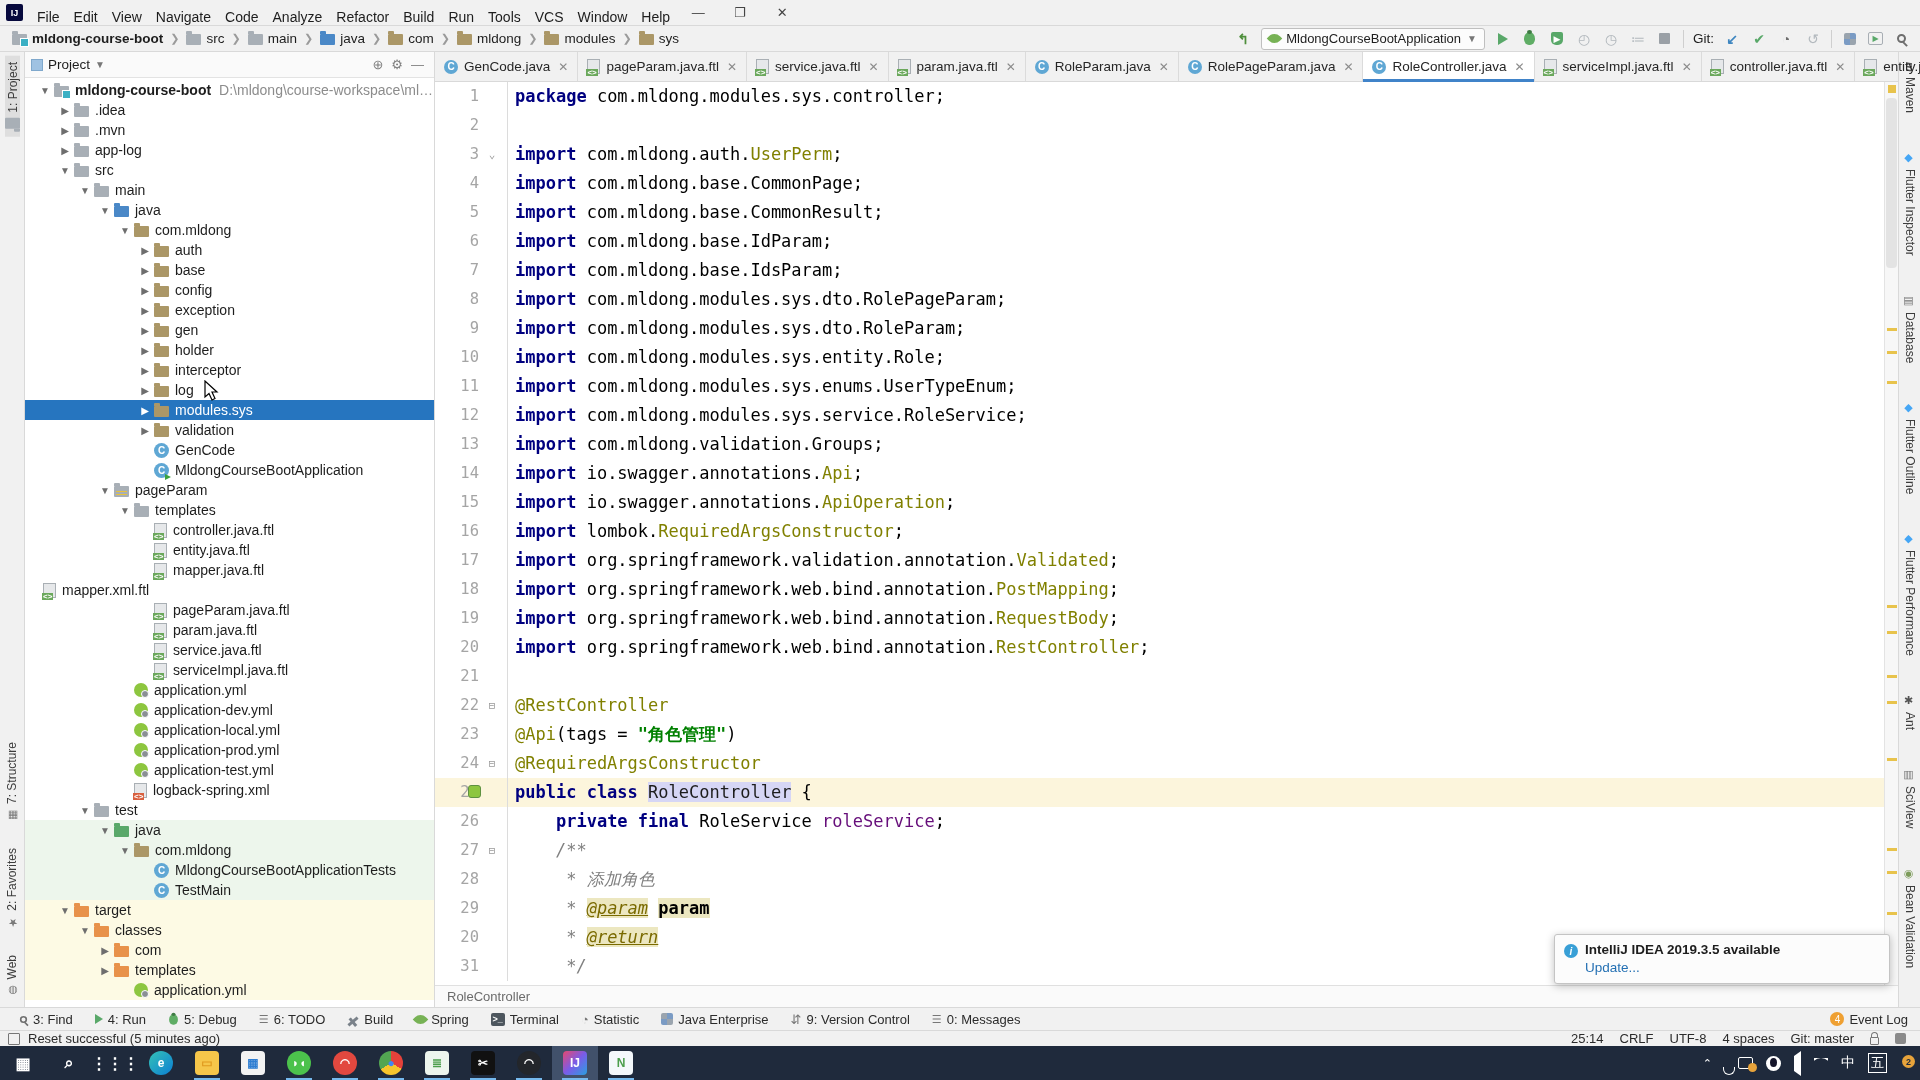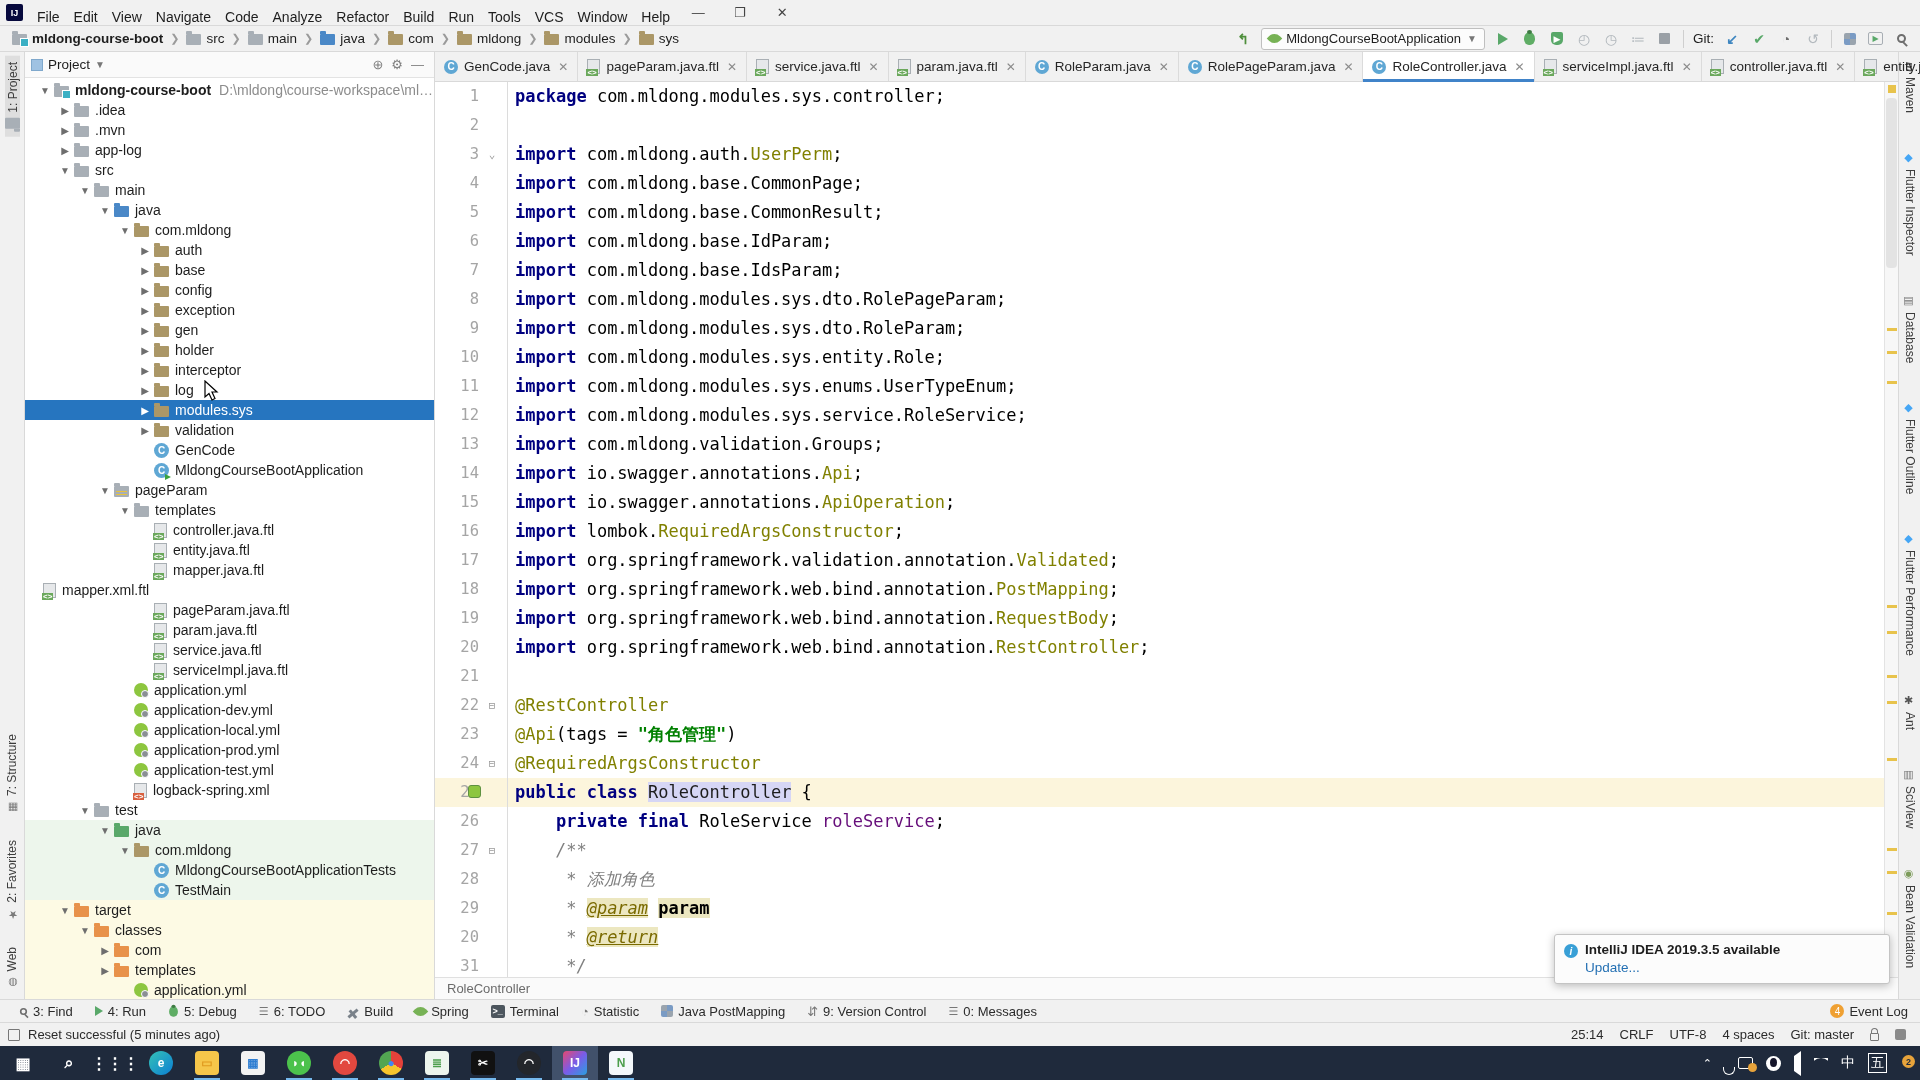--- a/index.html
+++ b/index.html
@@ -106,21 +106,21 @@
 
   .ed-crumb { height:22px; flex:none; border-top:1px solid #E0E0E0; display:flex; align-items:center; padding-left:12px; font-size:13px; color:#6b6b6b; background:#FAFAFA; }
 
   
   .toolwin-bar { height:23px; flex:none; background:#F1F1F1; border-top:1px solid #D9D9D9; display:flex; align-items:center; font-size:13px; color:#2b2b2b; padding:0 8px; }
   .tw-item { display:flex; align-items:center; gap:5px; padding:0 11px; height:100%; }
   .tw-right { margin-left:auto; display:flex; align-items:center; gap:5px; padding-right:4px; }
   .badge { min-width:14px; height:14px; border-radius:7px; background:#EFA032; color:#fff; font-size:10px; display:flex; align-items:center; justify-content:center; padding:0 3px; }
 
   
-  .statusbar { height:24px; flex:none; background:#F1F1F1; border-top:1px solid #D9D9D9; display:flex; align-items:center; font-size:13px; color:#2b2b2b; padding:0 8px; }
+  .statusbar { height:16px; flex:none; background:#F1F1F1; border-top:1px solid #D9D9D9; display:flex; align-items:center; font-size:13px; color:#2b2b2b; padding:0 8px; }
   .sb-left { display:flex; align-items:center; gap:8px; flex:1; }
   .sb-winico { width:12px; height:12px; border:1px solid #777; border-radius:1px; }
   .sb-right { display:flex; align-items:center; gap:16px; padding-right:6px; }
   .lockico { width:9px; height:8px; border:1.5px solid #777; border-radius:1px; position:relative; margin-top:4px; }
   .lockico::before { content:""; position:absolute; top:-6px; left:0px; width:5px; height:5px; border:1.5px solid #777; border-bottom:none; border-radius:4px 4px 0 0; }
   .trayman { width:11px; height:11px; background:#8a8a8a; border-radius:2px; }
 
   
   .taskbar { height:34px; flex:none; background:#1F2A3C; display:flex; align-items:center; color:#fff; }
   .tb-left { display:flex; align-items:center; height:100%; }
@@ -715,21 +715,21 @@
         <div class="tw-item">
           <span class="g-term">&gt;_</span>
           <span>Terminal</span>
         </div>
         <div class="tw-item">
           <span style="color: rgb(119, 119, 119);">◔</span>
           <span>Statistic</span>
         </div>
         <div class="tw-item">
           <span class="g-grid4"></span>
-          <span>Java PostMapping</span>
+          <span>Java Enterprise</span>
         </div>
         <div class="tw-item">
           <span style="color: rgb(119, 119, 119);">⇵</span>
           <span>9: Version Control</span>
         </div>
         <div class="tw-item">
           <span style="color: rgb(119, 119, 119); font-size: 11px;">☰</span>
           <span>0: Messages</span>
         </div>
       </div>

